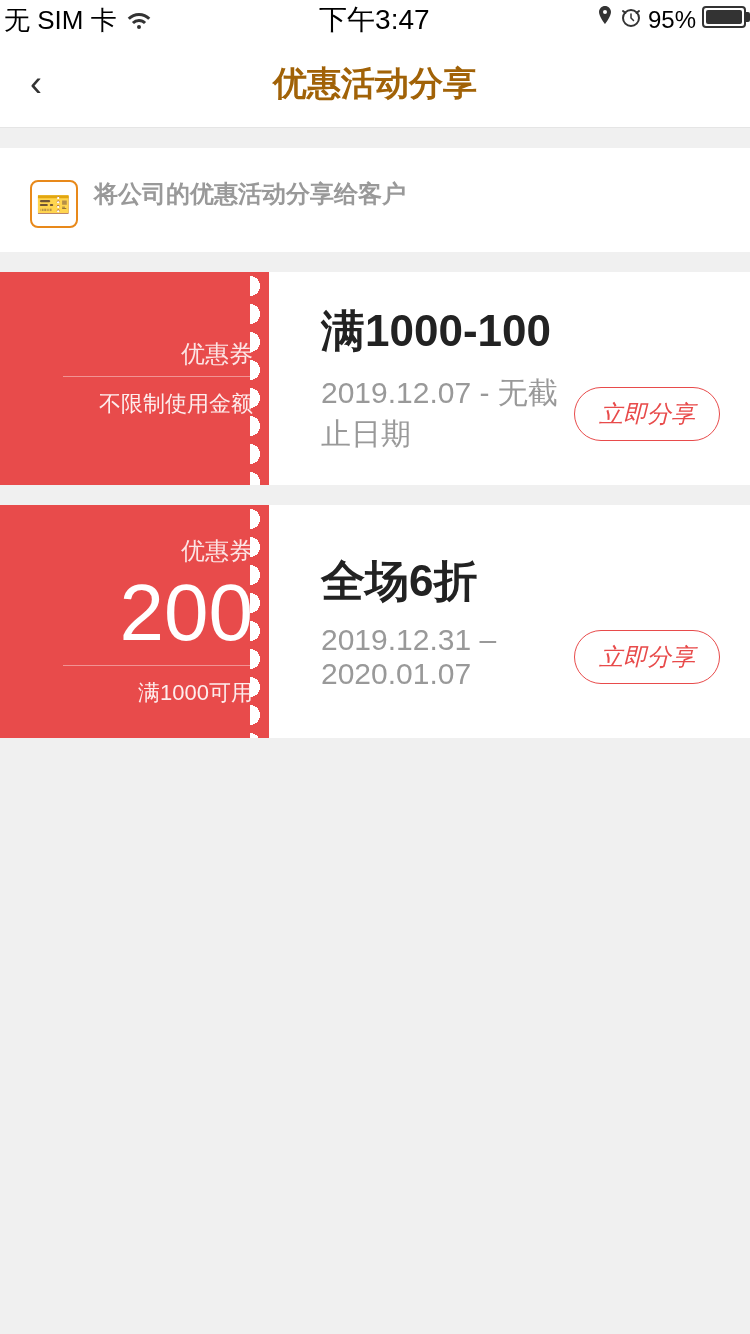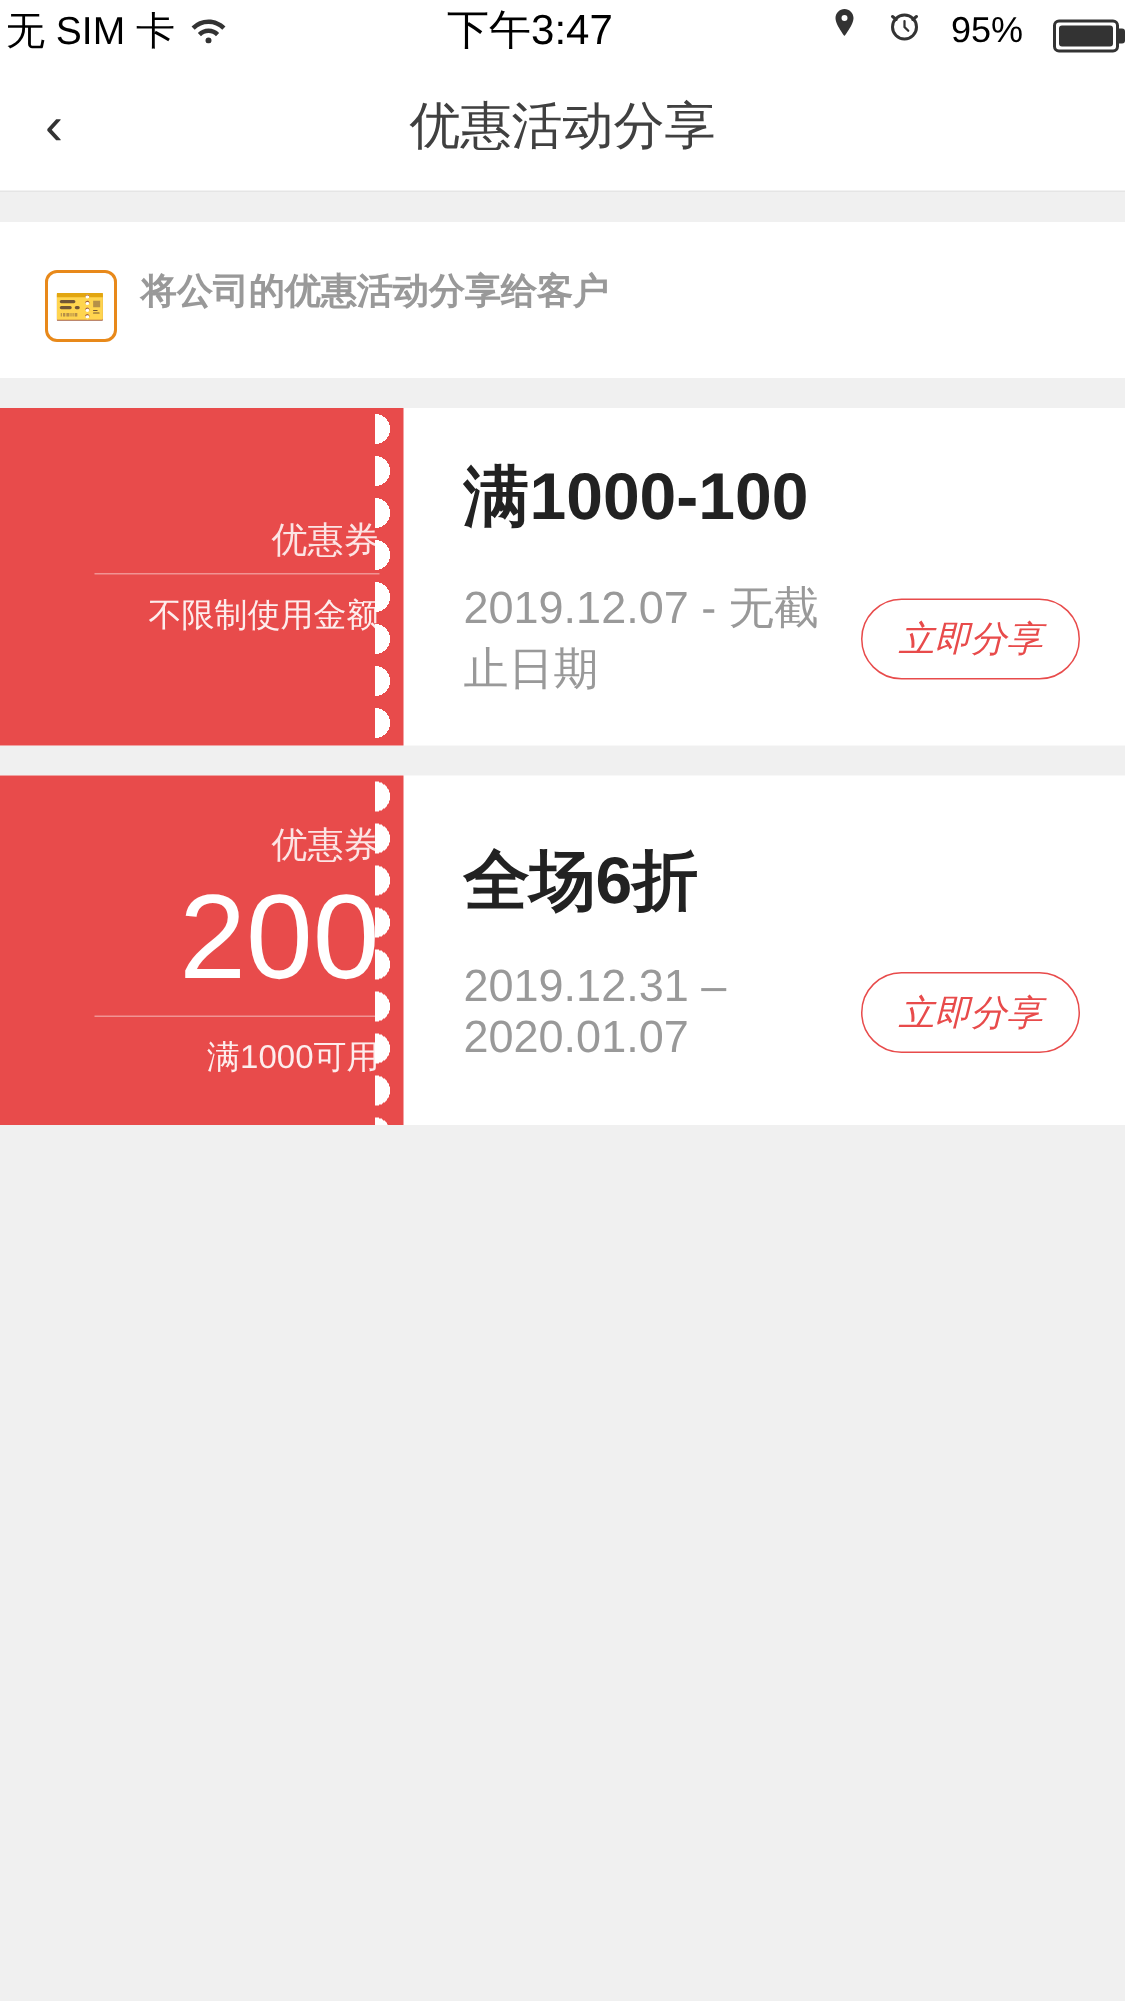--- a/index.html
+++ b/index.html
@@ -29,22 +29,22 @@
       display: flex;
       align-items: center;
       gap: 8px;
     }
     .status-center {
       font-size: 28px;
       font-weight: 400;
     }
     .status-right {
       display: flex;
-      align-items: flex-end;
-      gap: 20px;
+      align-items: flex-start;
+      gap: 6px;
       font-size: 24px;
     }
     .battery-icon {
       display: inline-block;
       width: 44px;
       height: 22px;
       border: 2px solid #333;
       border-radius: 4px;
       position: relative;
     }
@@ -82,22 +82,22 @@
     }
     .nav-back {
       position: absolute;
       left: 30px;
       font-size: 36px;
       color: #333;
       cursor: pointer;
     }
     .nav-title {
       font-size: 34px;
-      font-weight: 400;
-      color: #404040;
+      font-weight: 700;
+      color: #a16207;
     }
 
     
     .section-header {
       background: #fff;
       padding: 30px 30px 24px 30px;
       display: flex;
       align-items: flex-start;
       gap: 16px;
       margin-top: 20px;
@@ -195,21 +195,22 @@
       text-align: center;
     }
 
     
     .coupon-right {
       flex: 1;
       display: flex;
       flex-direction: column;
       justify-content: center;
       padding: 30px 30px 30px 40px;
-      gap: 24px;
+      gap: 12px;
+      margin-left: 12px;
     }
     .coupon-name {
       font-size: 44px;
       font-weight: 600;
       color: #222;
     }
     .coupon-meta {
       display: flex;
       align-items: center;
       justify-content: space-between;

